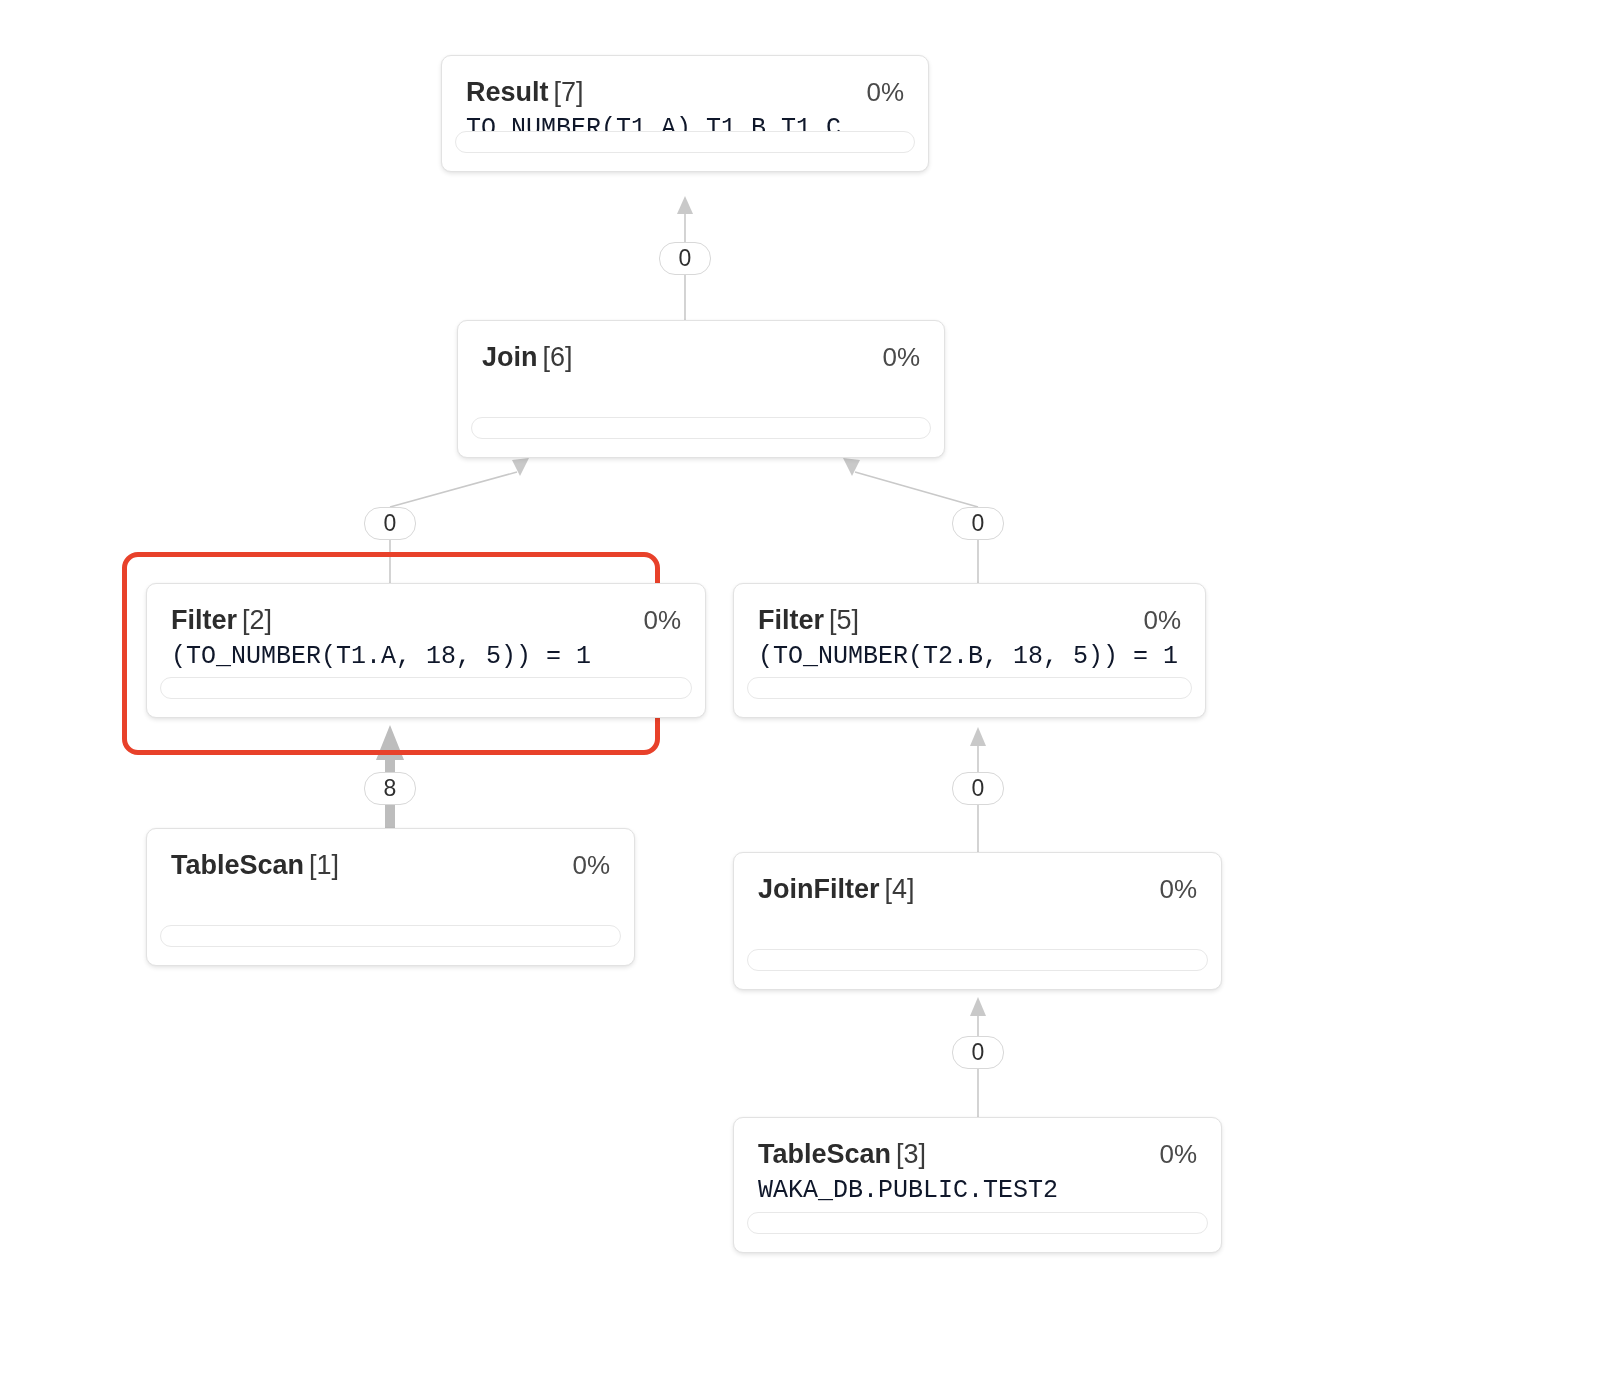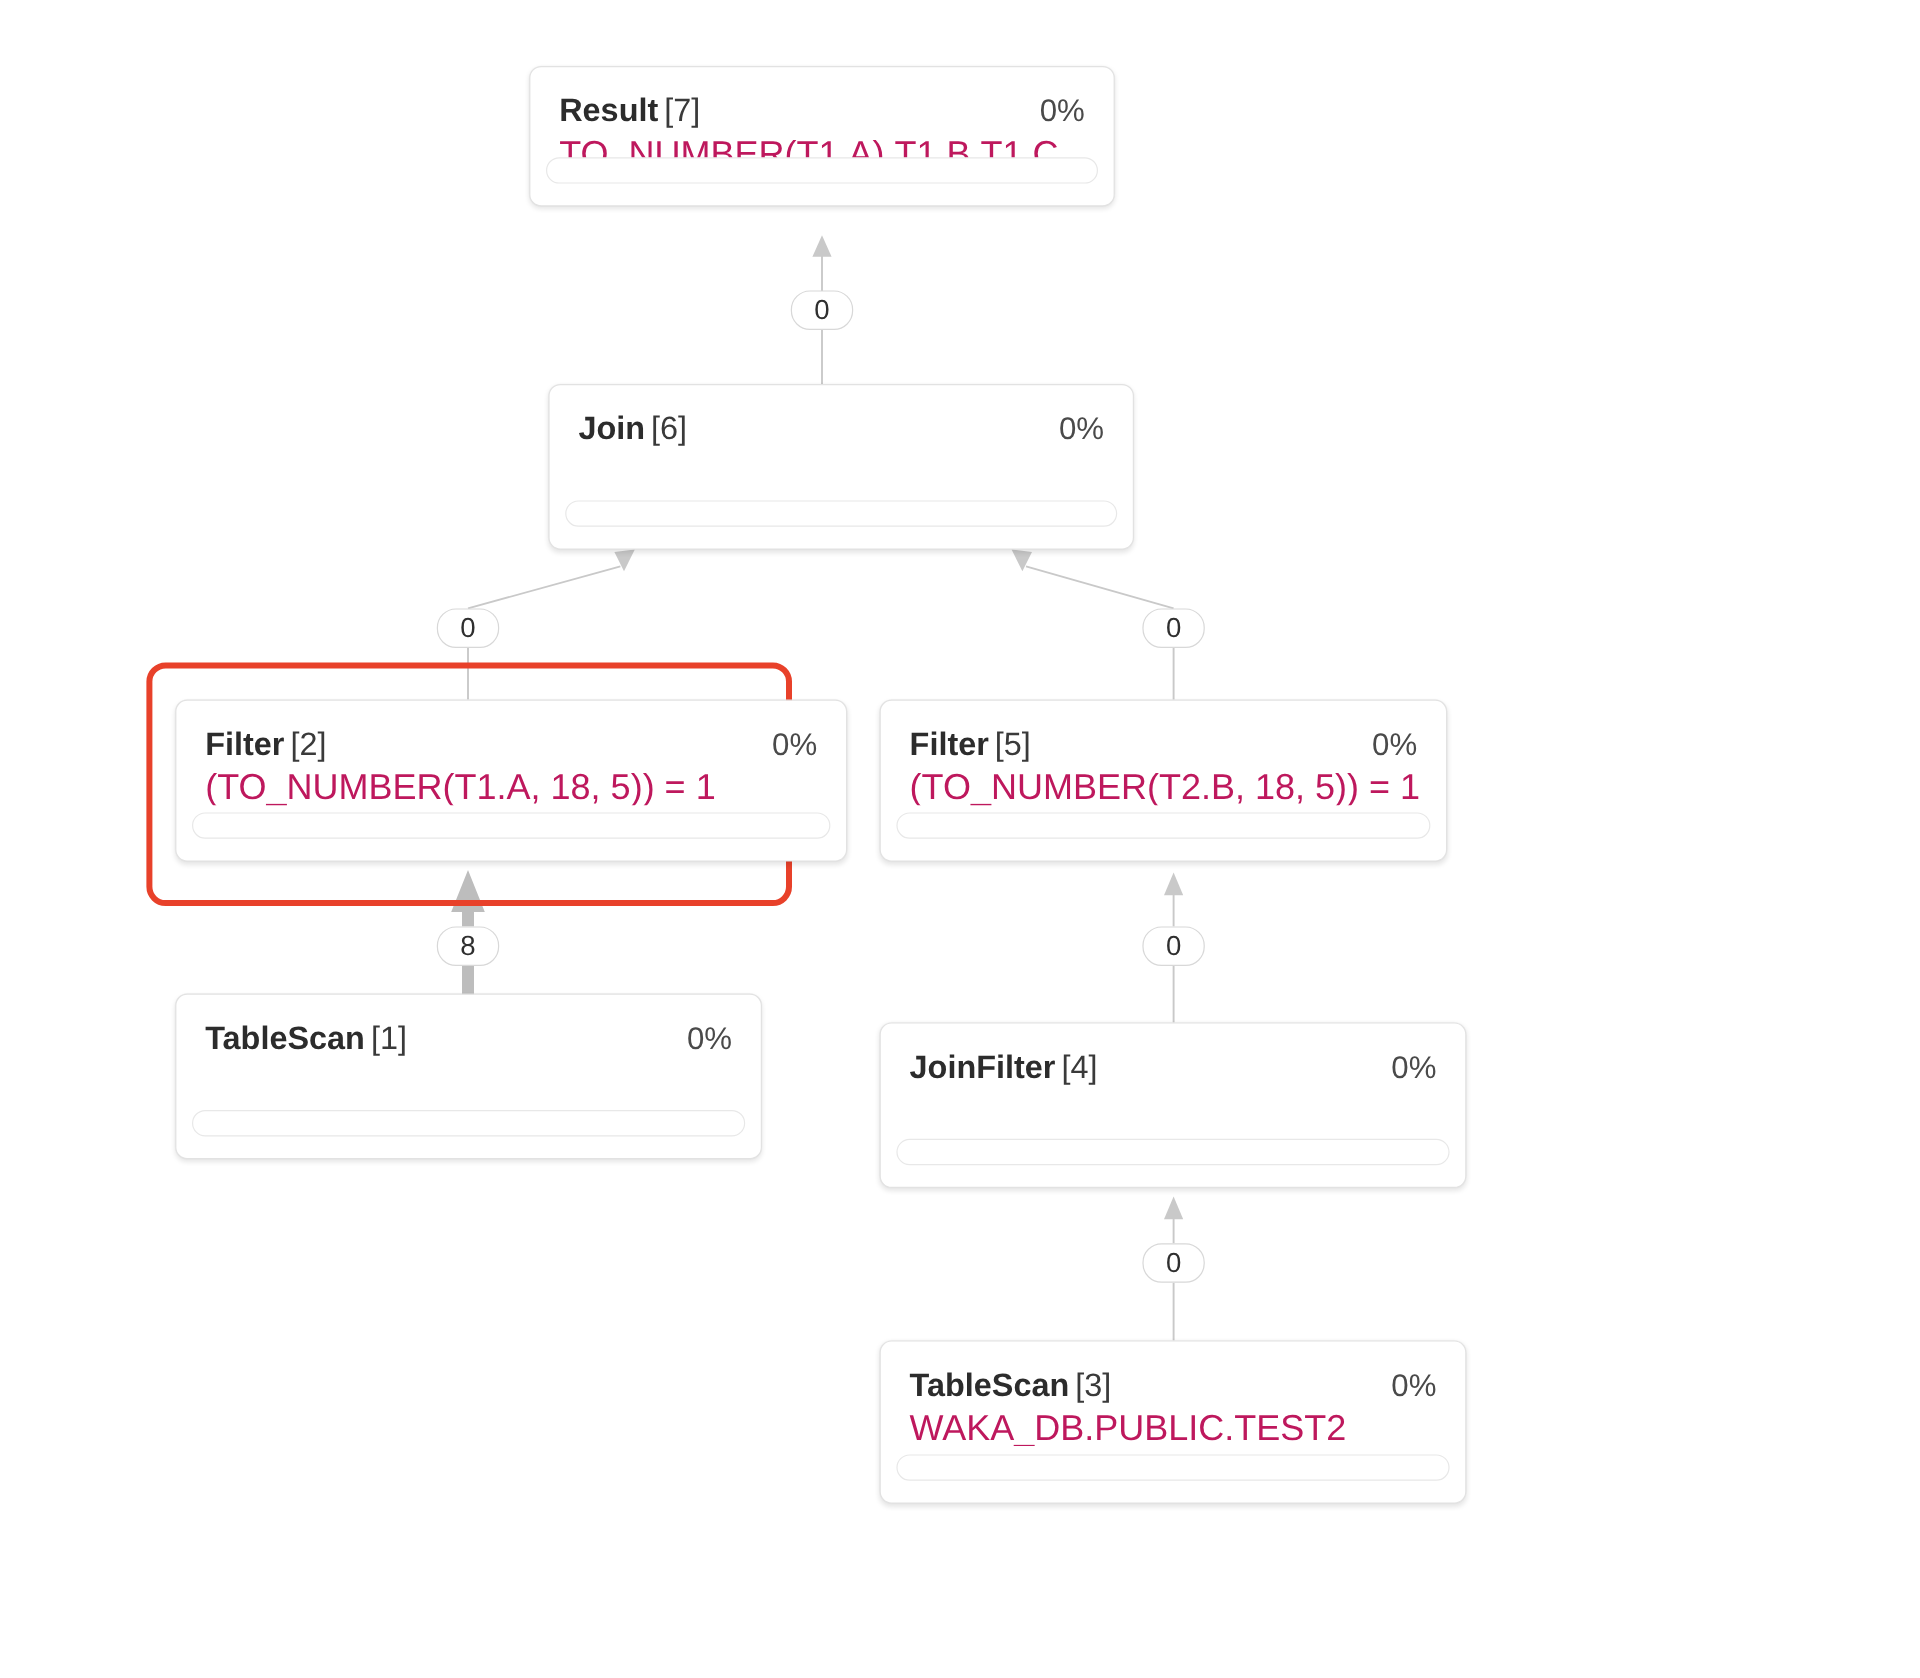--- a/index.html
+++ b/index.html
@@ -57,25 +57,26 @@
   }
   .node-pct {
     font-size: 26px;
     line-height: 32px;
     color: #4a4a4a;
     font-weight: normal;
     white-space: nowrap;
   }
   .node-sub {
     padding: 7px 24px 0 24px;
-    font-size: 30px;
+    font-size: 25px;
     line-height: 28px;
-    color: #be185d;
+    color: #0f172a;
     white-space: nowrap;
     overflow: hidden;
+    font-family: Liberation Mono, monospace;
   }
   .node-bar {
     position: absolute;
     left: 13px;
     right: 13px;
     bottom: 18px;
     height: 22px;
     border: 1px solid #e8e8e8;
     border-radius: 11px;
     background: #ffffff;

